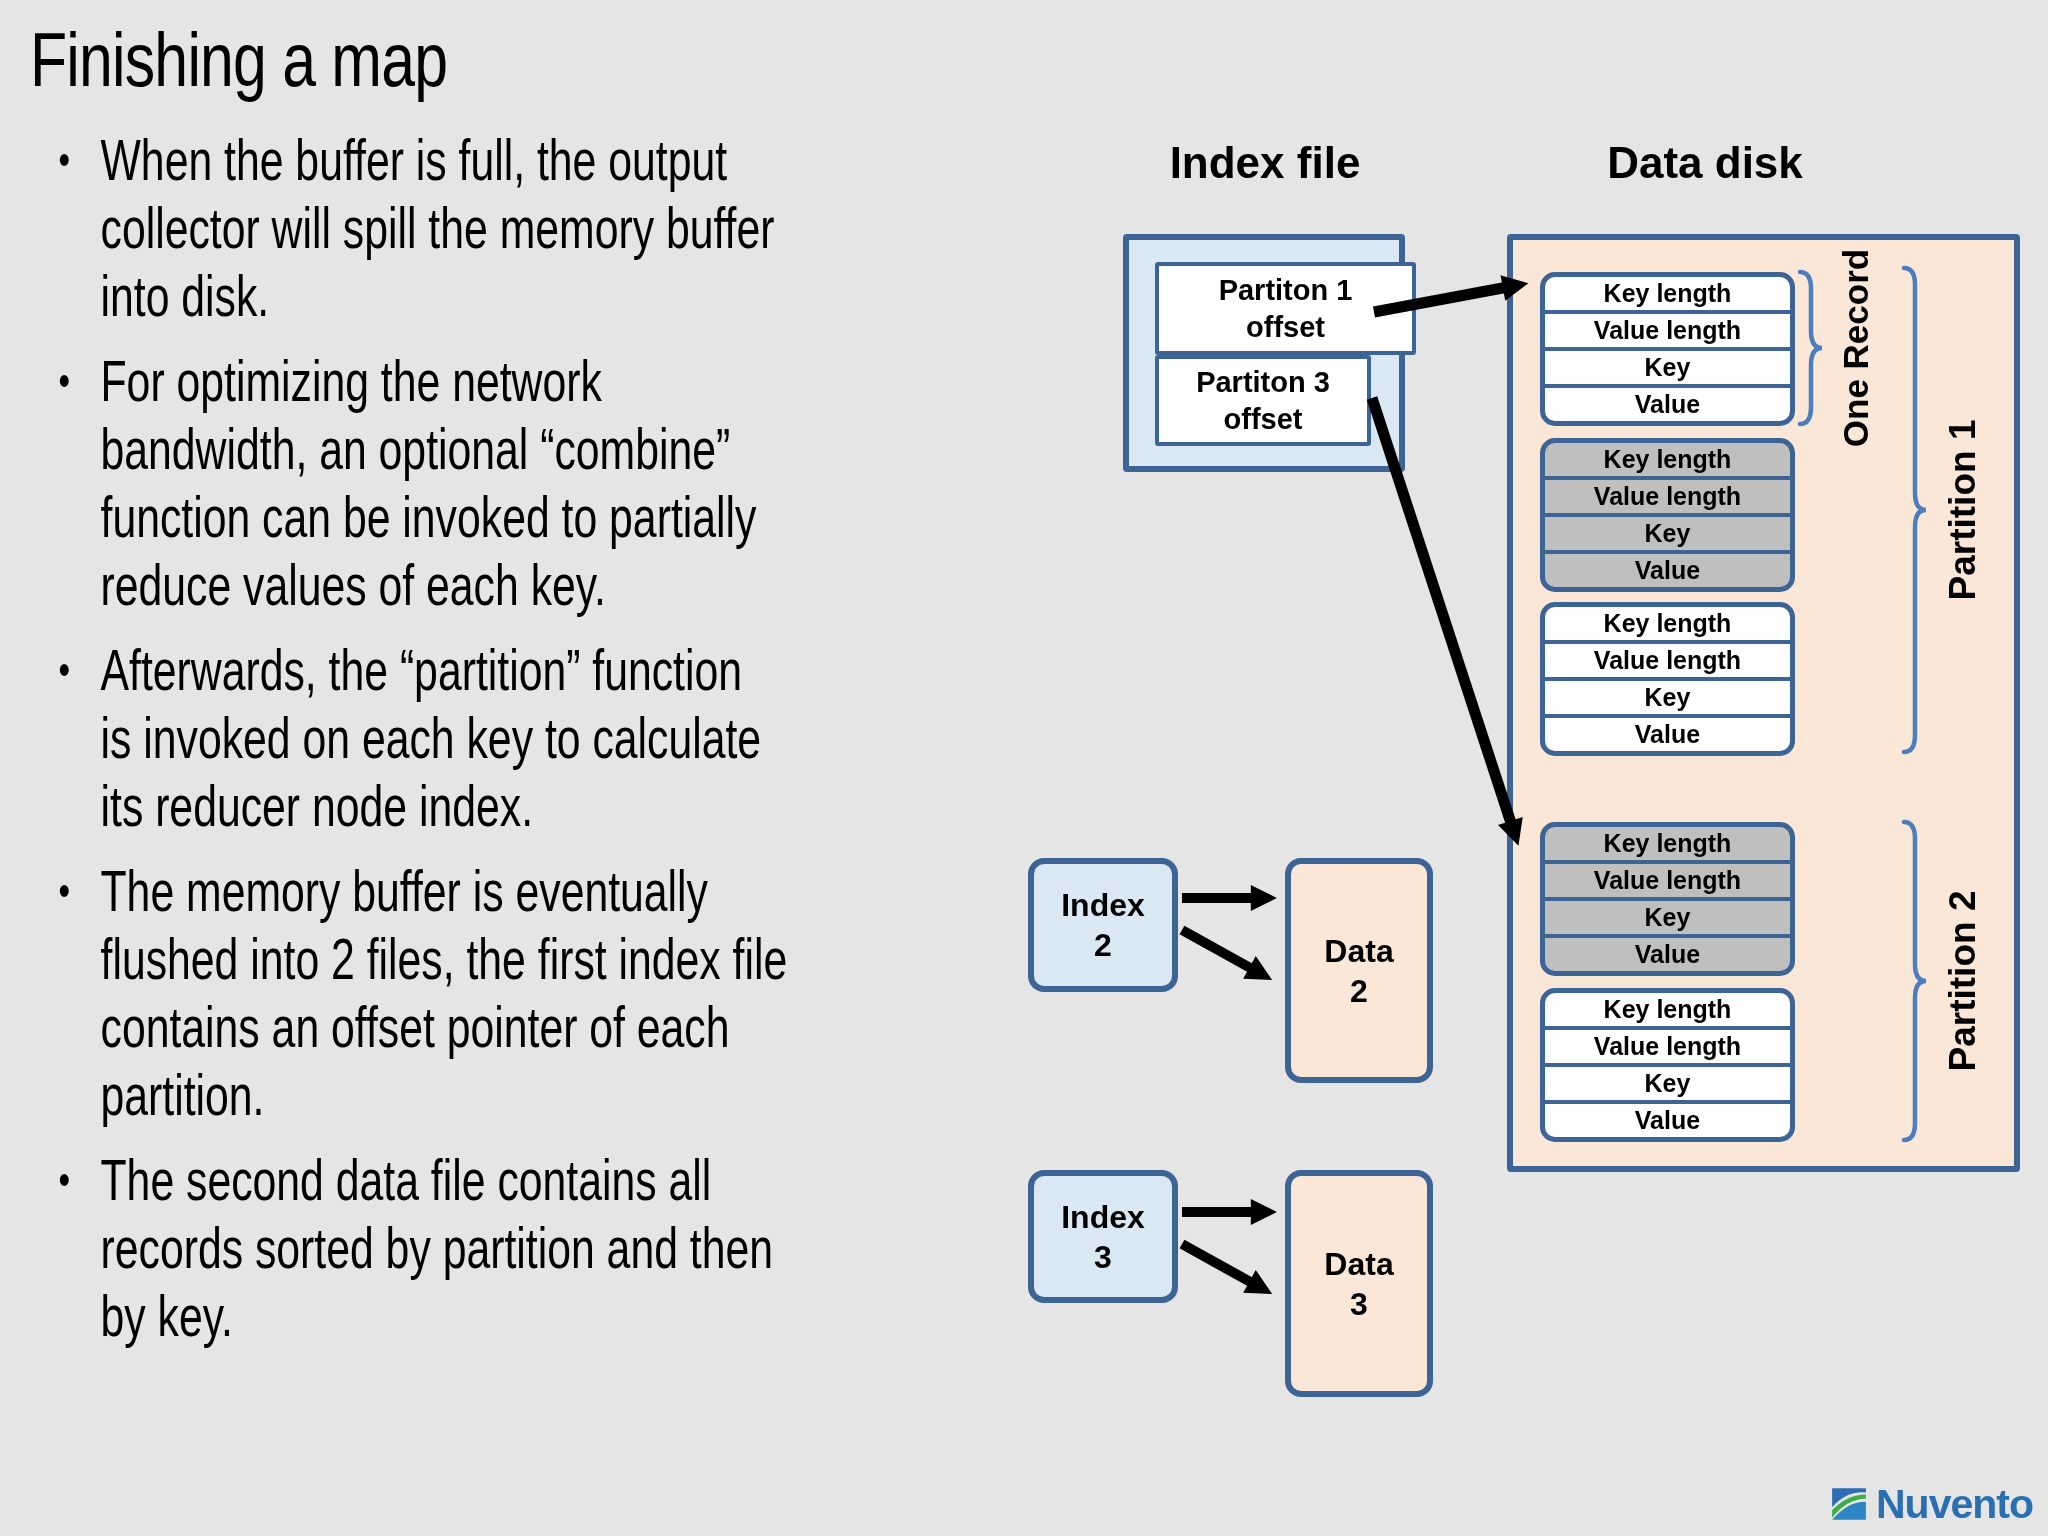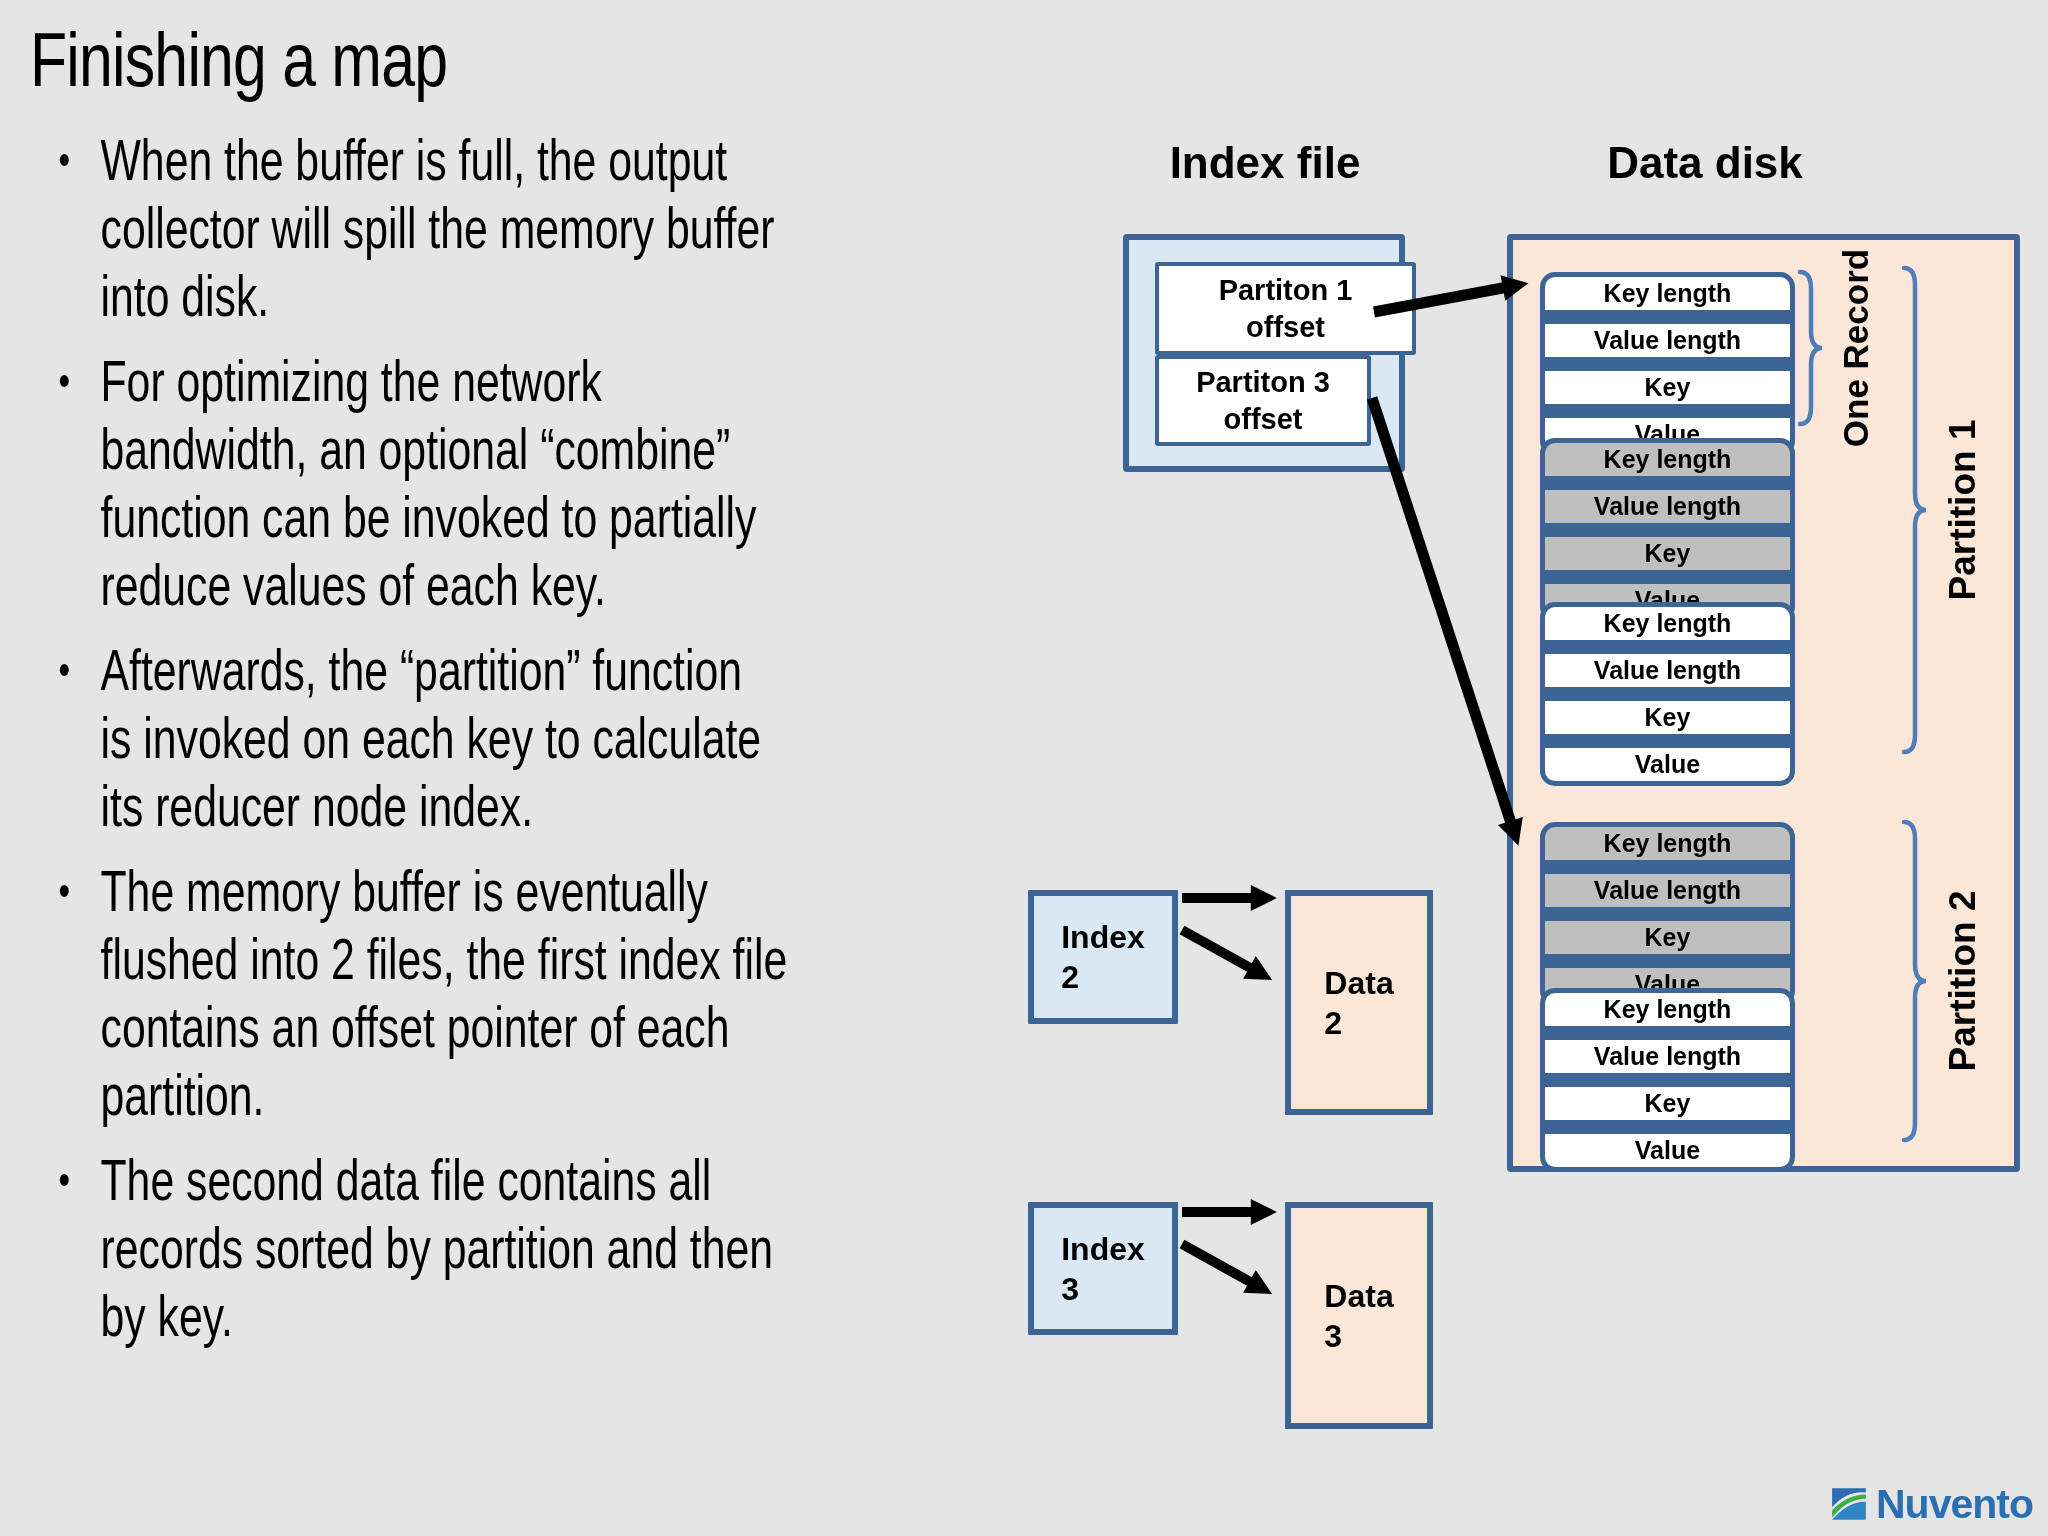--- a/index.html
+++ b/index.html
@@ -28,31 +28,31 @@
   }
   .offset-label{ font-size:29px; font-weight:bold; line-height:37px; white-space:pre-line; }
   .record{
     box-sizing:border-box; border:5px solid var(--border); border-radius:15px;
     left:1540px; width:255px; background:var(--border); overflow:hidden;
   }
   .cell{
     height:33px; line-height:33px; text-align:center; font-size:25px; font-weight:bold;
     background:#ffffff;
   }
-  .cell + .cell{ margin-top:14px; }
+  .cell + .cell{ margin-top:4px; }
   .record.gray .cell{ background:var(--gray_row); }
   .vtext{
     transform:translate(-50%,-50%) rotate(-90deg); white-space:nowrap;
     font-weight:bold; color:#000;
   }
   .vtext.one-record{ font-size:35px; }
   .vtext.partition{ font-size:37px; }
   .node{
-    box-sizing:border-box; border:6px solid var(--border); border-radius:1px;
-    display:flex; align-items:center; justify-content:center; margin-top:32px;
+    box-sizing:border-box; border:6px solid var(--border); border-radius:16px;
+    display:flex; align-items:center; justify-content:center; text-align:center;
   }
   .node-label{ font-size:32px; font-weight:bold; line-height:40px; white-space:pre-line; }
   svg.overlay{ position:absolute; left:0; top:0; pointer-events:none; }
   .arrow-line{ stroke:var(--arrow); fill:none; }
   .brace{ stroke:var(--bracket); fill:none; stroke-width:4.5; stroke-linecap:round; }
   
   .logo{ left:1830px; top:1484px; display:flex; align-items:center; gap:8px; }
   .logo-text{ font-size:41px; font-weight:700; letter-spacing:-1px; color:var(--logo_blue); line-height:40px; }
 </style>
 </head>

